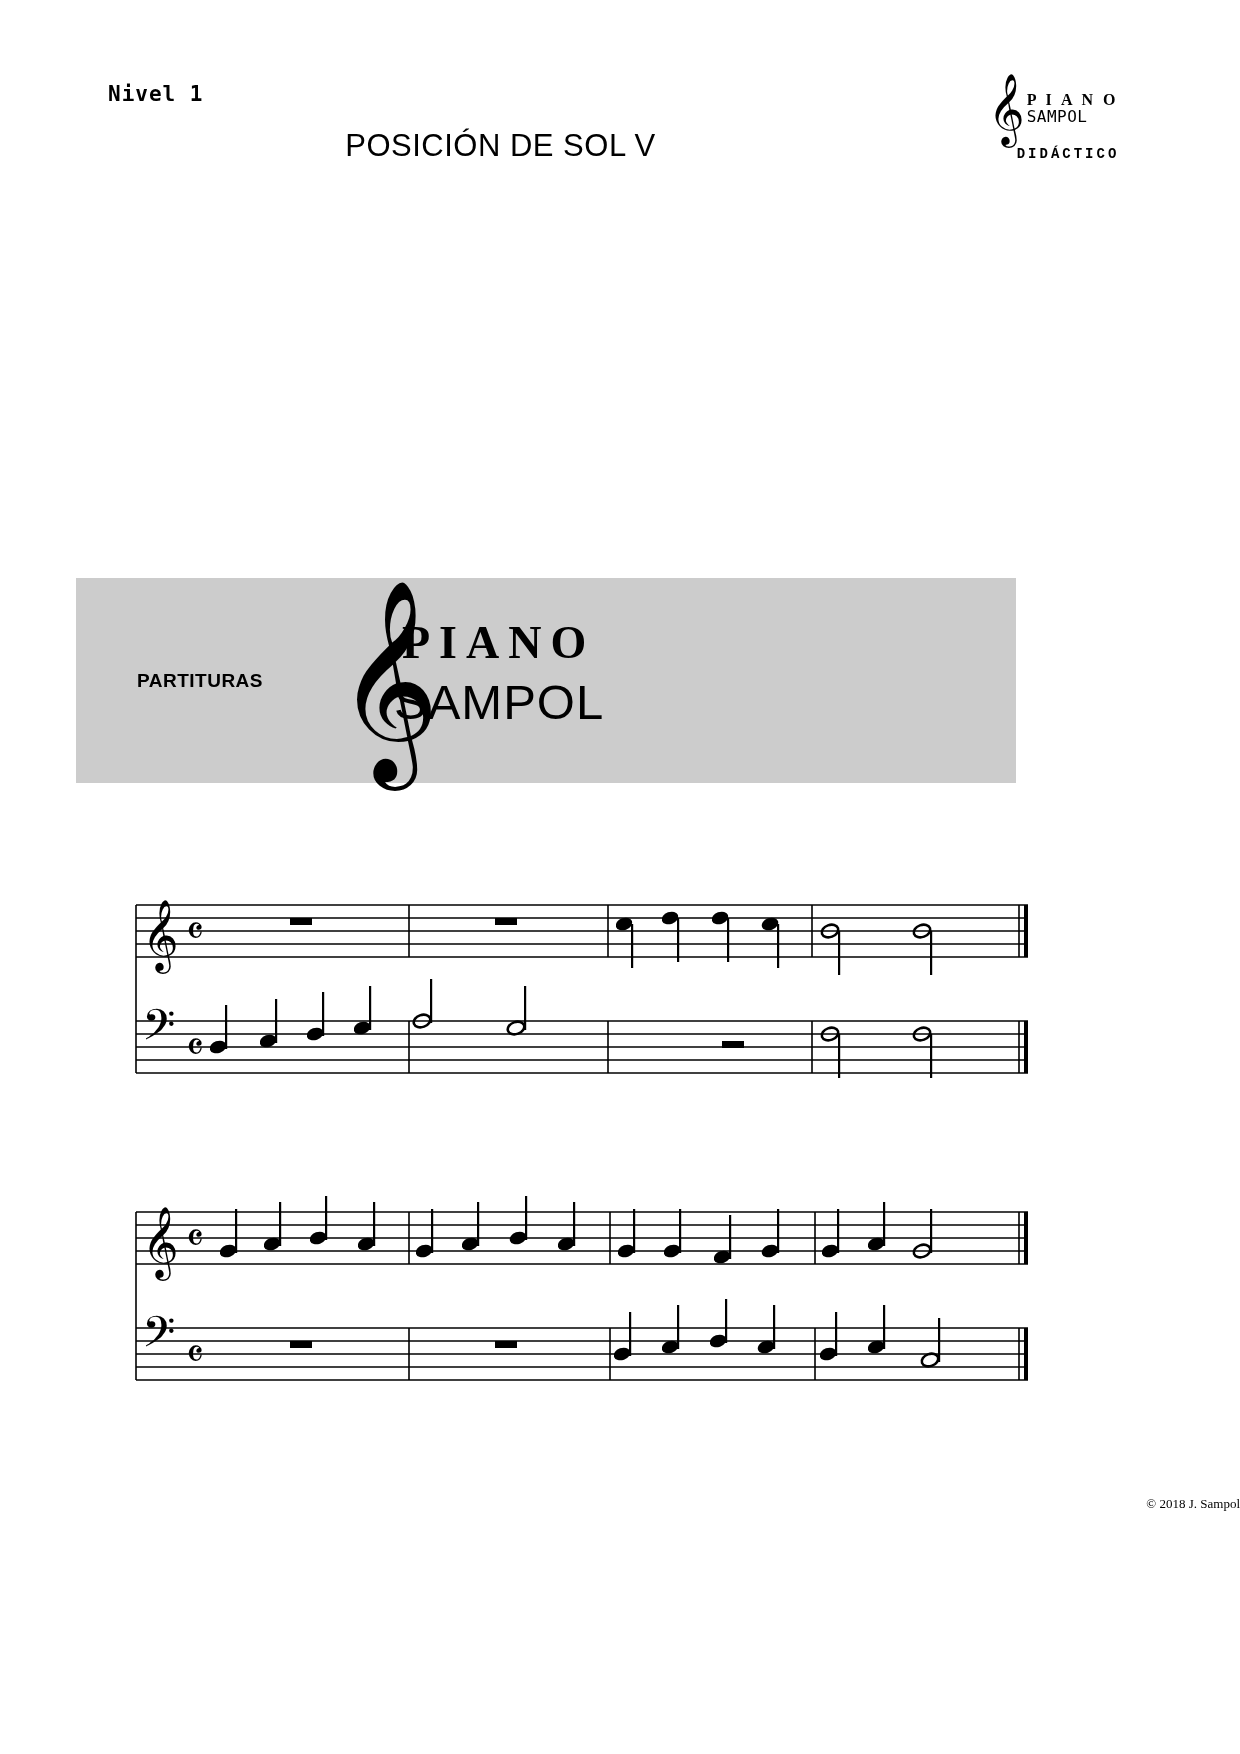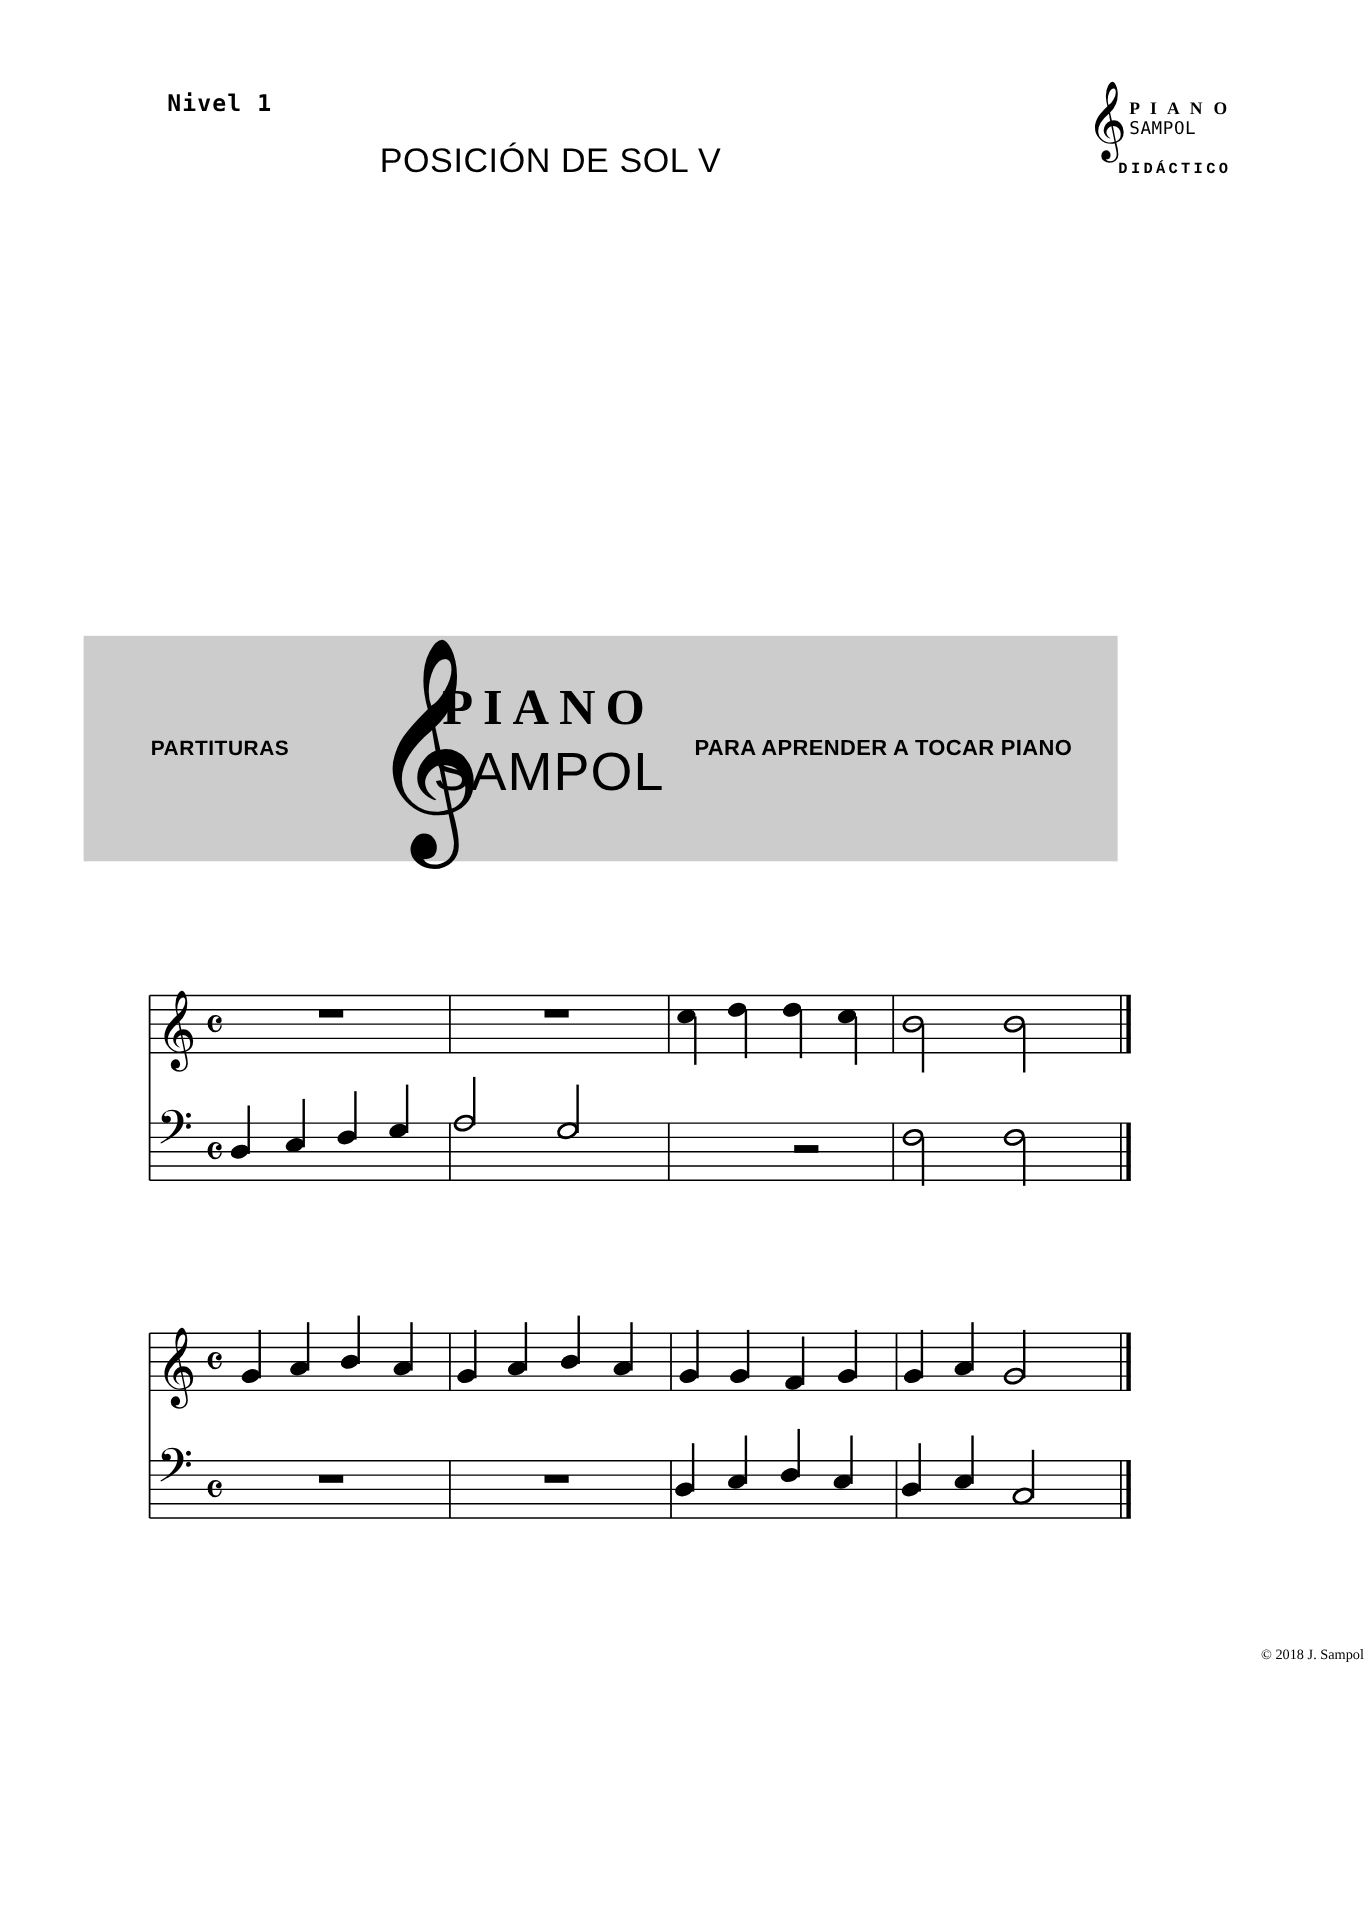--- a/index.html
+++ b/index.html
@@ -18,21 +18,20 @@
 
   
   .level-label {
     position: absolute;
     left: 108px;
     top: 82px;
     font-family: "DejaVu Sans Mono", monospace;
     font-size: 21px;
     font-weight: 700;
     letter-spacing: 1px;
-    margin-left: 44px;
   }
   .page-title {
     position: absolute;
     left: 0;
     top: 128px;
     width: 1001px;
     text-align: center;
     font-size: 31px;
     letter-spacing: 0.5px;
     font-weight: 400;
@@ -275,21 +274,20 @@
   </svg>
 </div>
 
 <div class="banner">
   <div class="banner-left">PARTITURAS</div>
   <div class="banner-logo">
     <span class="bl-clef">𝄞</span>
     <span class="bl-piano">PIANO</span>
     <span class="bl-sampol">SAMPOL</span>
   </div>
-  <div class="banner-right">PARA APRENDER A TOCAR PIANO</div>
 </div>
 
 <div class="system" style="top:880px;height:240px">
 
   <div class="brace" style="left:112px;top:1000px">{</div>
   <svg class="staff-svg" width="1240" height="240" xmlns="http://www.w3.org/2000/svg" style="top:0">
     <g stroke="#000" stroke-width="1.3">
       <line x1="136" y1="25" x2="1028" y2="25"></line>
       <line x1="136" y1="38" x2="1028" y2="38"></line>
       <line x1="136" y1="51" x2="1028" y2="51"></line>

